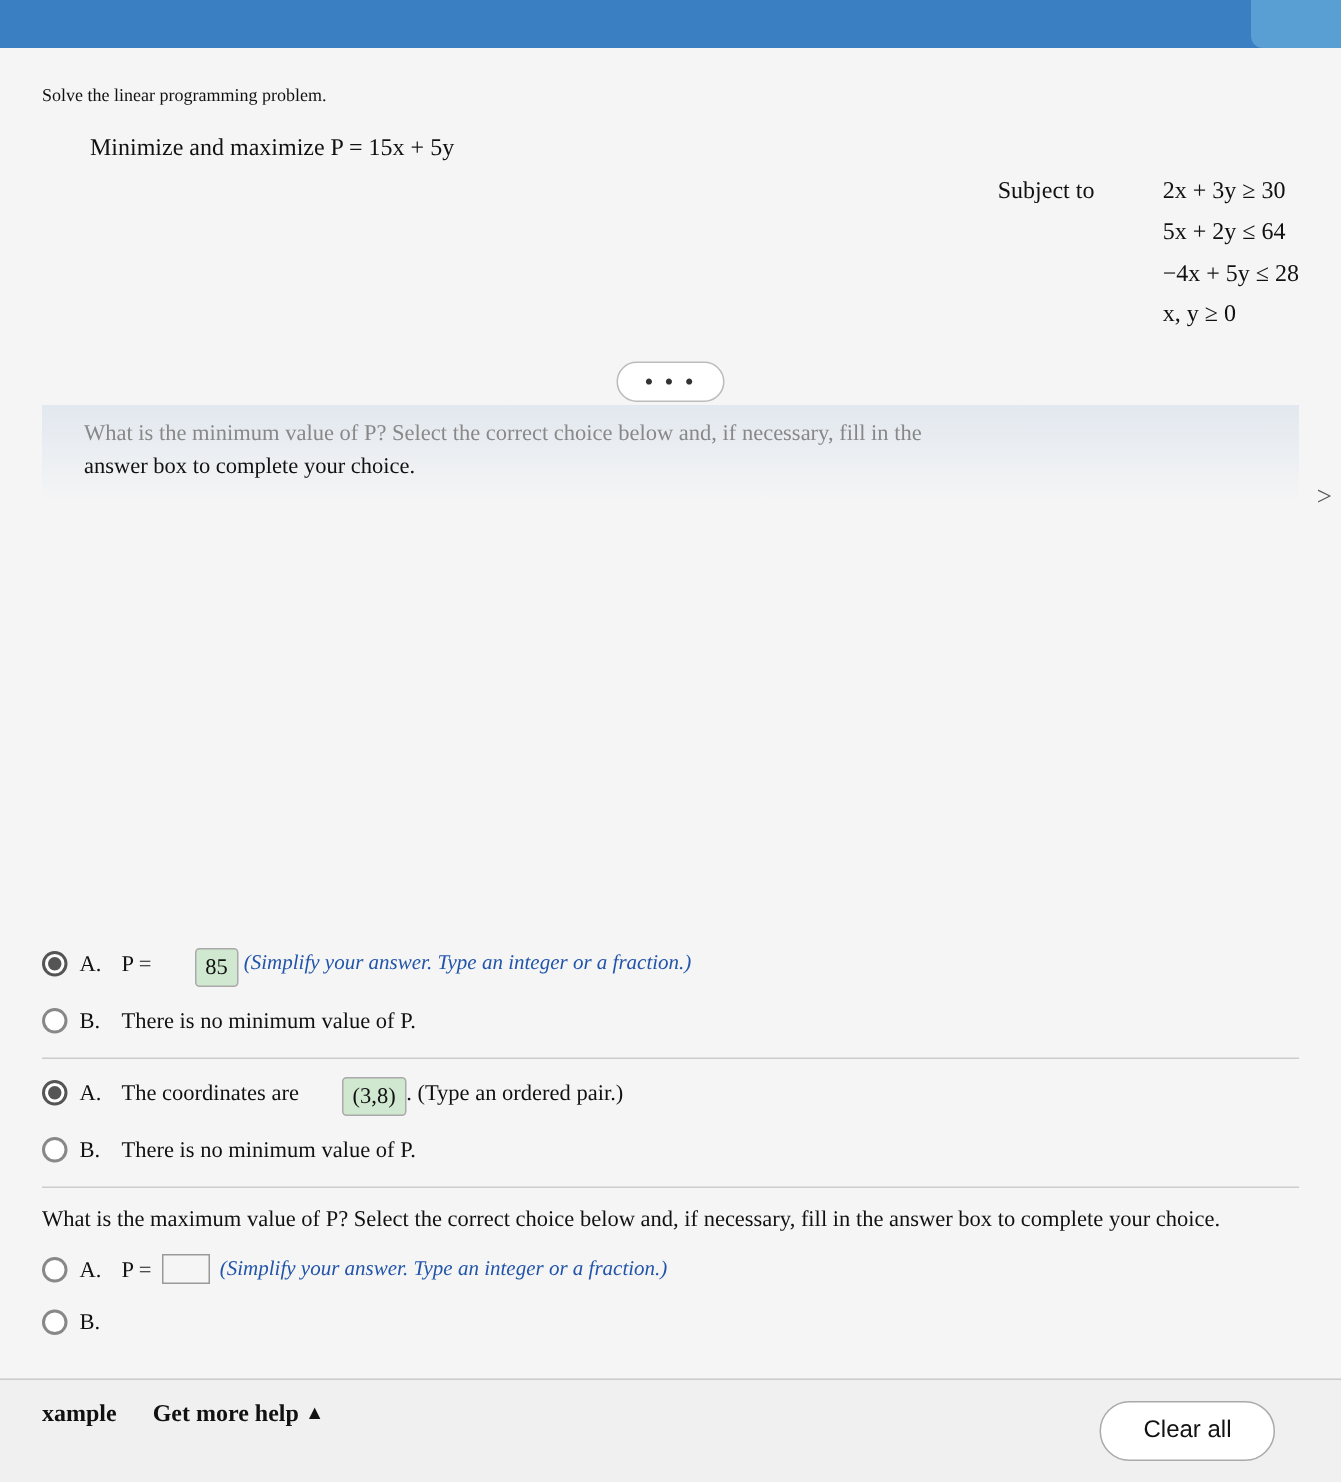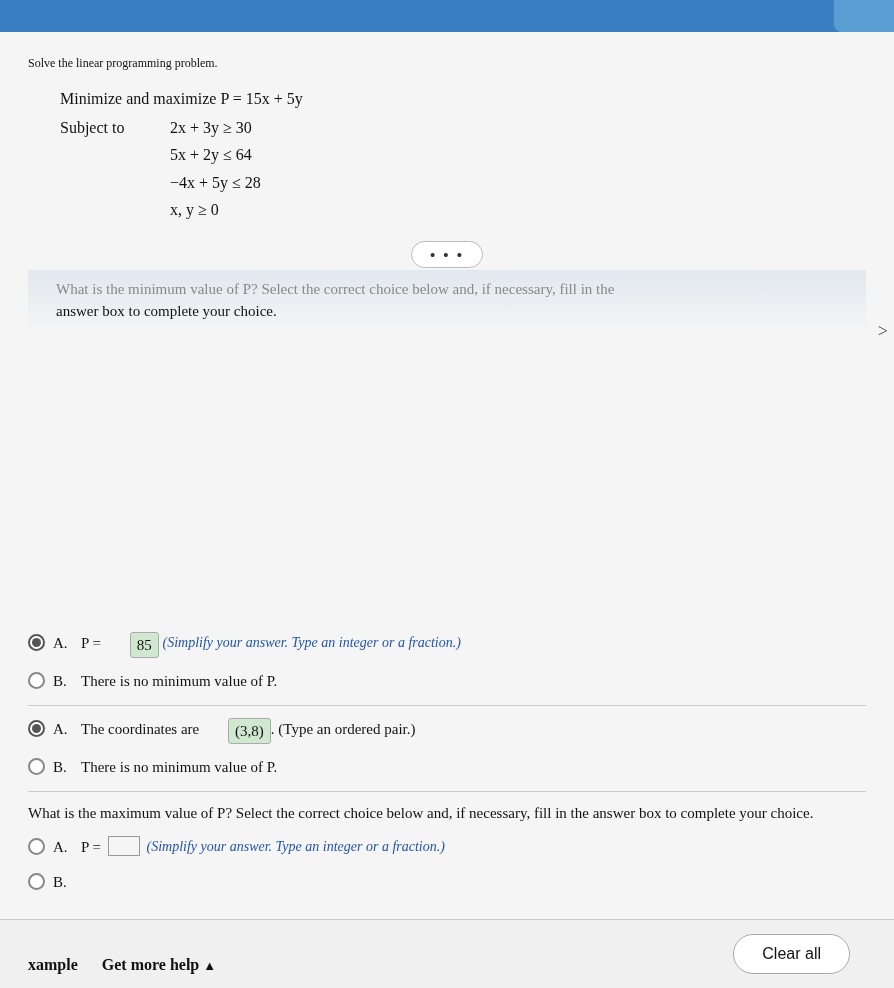--- a/index.html
+++ b/index.html
@@ -120,21 +120,21 @@
     }
     .section-divider {
       border: none;
       border-top: 1px solid #ccc;
       margin: 10px 0;
     }
     .bottom-bar {
       background: #f0f0f0;
       border-top: 1px solid #ccc;
       display: flex;
-      align-items: flex-end;
+      align-items: flex-start;
       padding: 14px 28px;
       gap: 0;
     }
     .example-link {
       font-size: 16px;
       color: #111;
       font-weight: bold;
       margin-right: 24px;
       cursor: pointer;
     }
@@ -199,21 +199,21 @@
 </div>
 
 <div class="main-content">
 
   <div class="problem-title">Solve the linear programming problem.</div>
 
   <div class="problem-block">
     <div class="problem-line">
       <span>Minimize and maximize P = 15x + 5y</span>
     </div>
-    <div style="display:flex; align-items:flex-start; margin-top:2px;">
+    <div style="display:flex; align-items:flex-start; margin-top:2px;justify-content:flex-end;">
       <div class="problem-line" style="min-width:110px;">Subject to</div>
       <div class="indent" style="margin-left:0;">
         <div class="problem-line">2x + 3y ≥ 30</div>
         <div class="problem-line">5x + 2y ≤ 64</div>
         <div class="problem-line">−4x + 5y ≤ 28</div>
         <div class="problem-line">x, y ≥ 0</div>
       </div>
     </div>
   </div>
 

